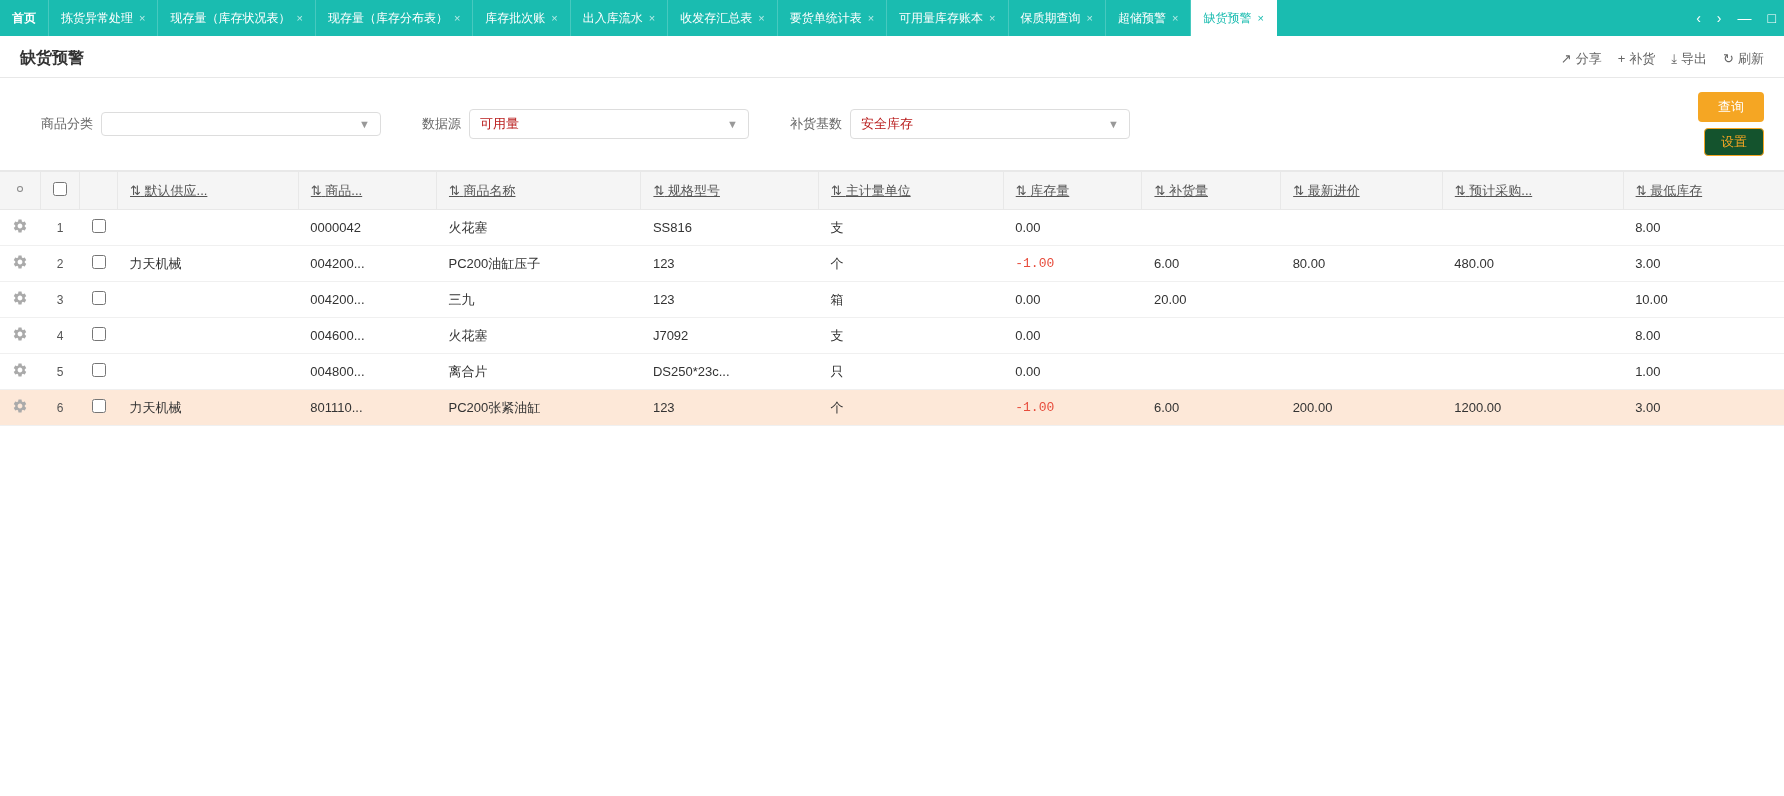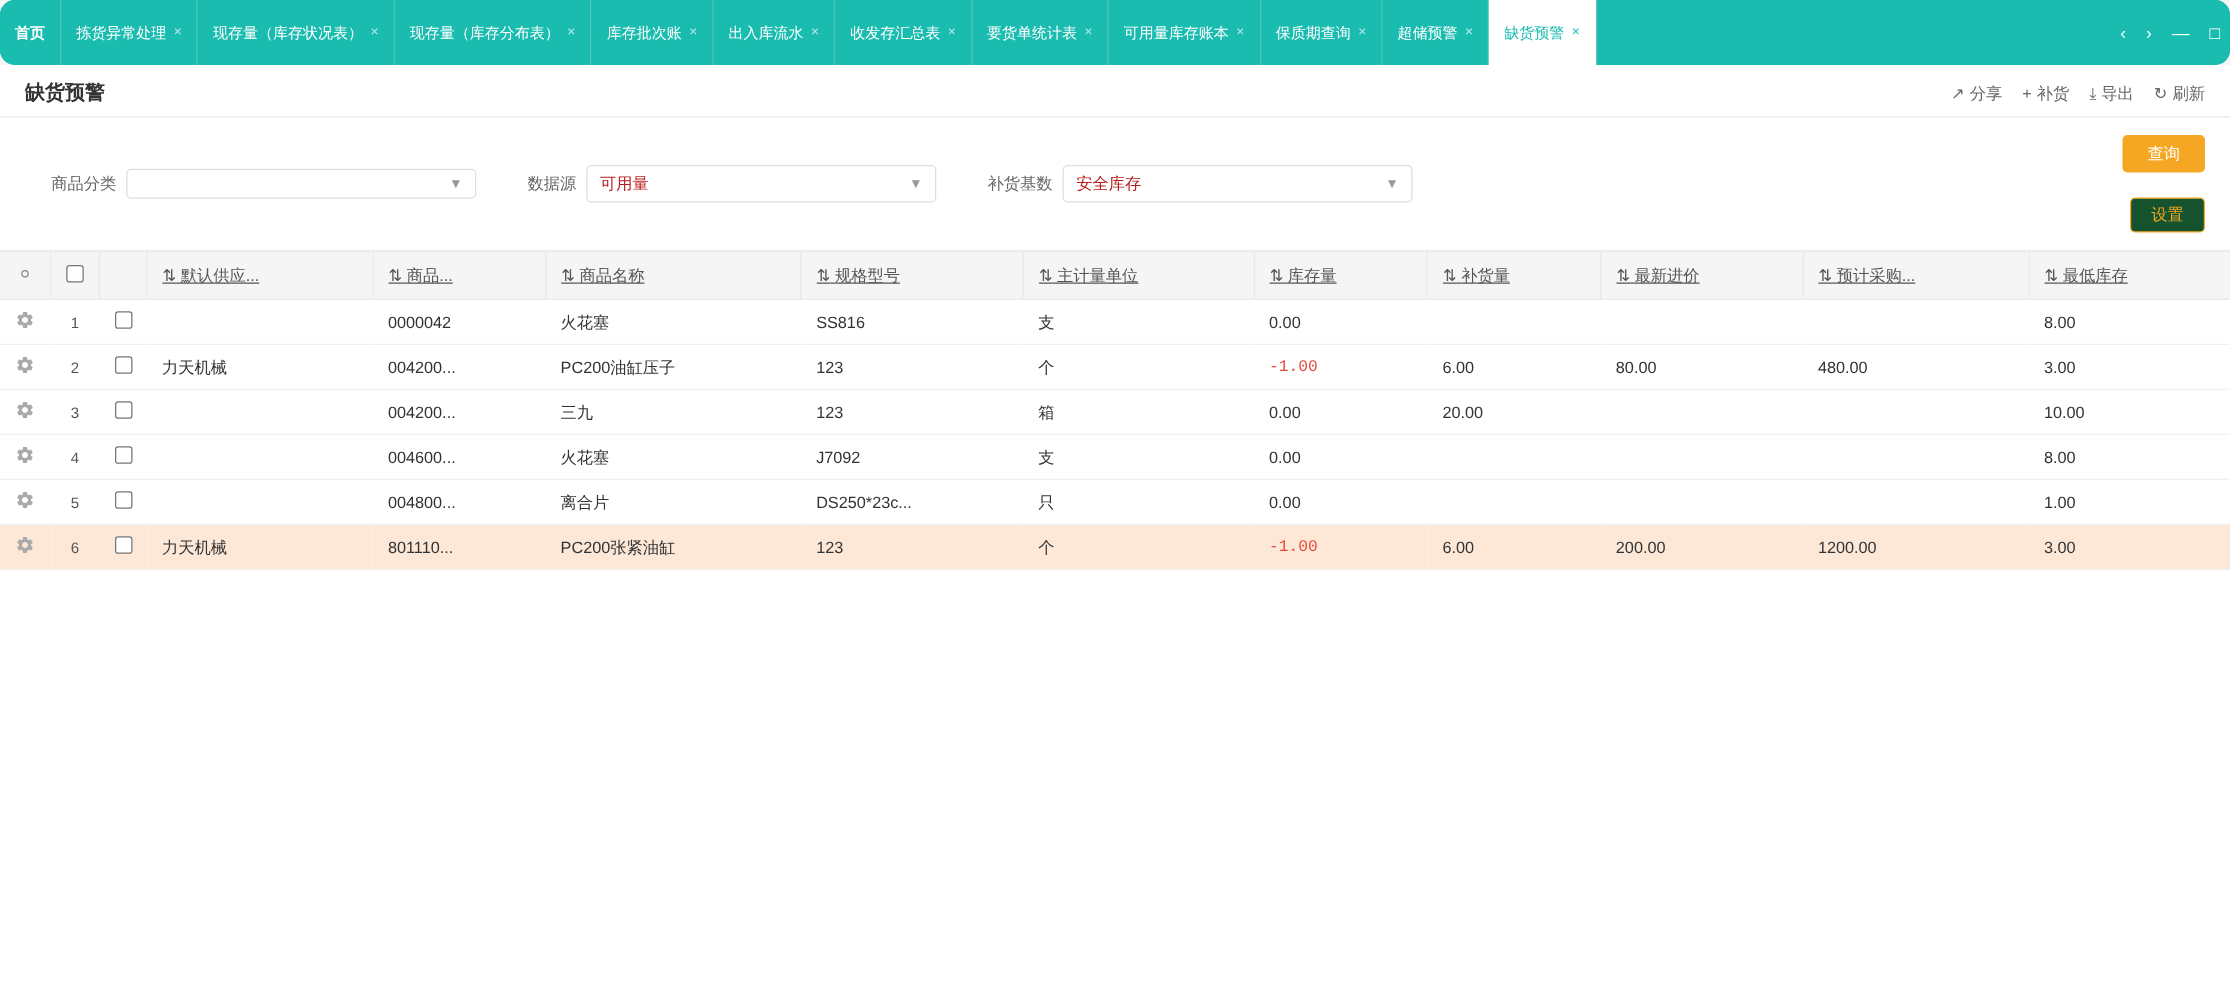--- a/index.html
+++ b/index.html
@@ -3,23 +3,22 @@
   <meta charset="utf-8">
   <style>
     * { box-sizing: border-box; margin: 0; padding: 0; }
     body { font-family: 'Microsoft YaHei', Arial, sans-serif; font-size: 13px; background: #f5f5f5; color: #333; overflow-x: hidden; }
 
     
     .tab-bar {
       display: flex;
       align-items: center;
       background: #1abcb0;
-      height: 52px;
+      height: 36px;
       overflow: hidden;
-      border-radius: 12px;
     }
     .tab-item {
       display: flex;
       align-items: center;
       padding: 0 12px;
       height: 100%;
       color: #fff;
       font-size: 12px;
       white-space: nowrap;
       cursor: pointer;
@@ -133,21 +132,21 @@
     }
     .filter-select-wide {
       min-width: 280px;
     }
     .filter-select .chevron { color: #999; font-size: 11px; }
     .filter-value { color: #b91c1c; }
     .filter-actions-right {
       margin-left: auto;
       display: flex;
       flex-direction: column;
-      gap: 20px;
+      gap: 6px;
       align-items: flex-end;
     }
     .btn-query {
       background: #f5a623;
       color: #fff;
       border: none;
       border-radius: 4px;
       padding: 6px 20px;
       cursor: pointer;
       font-size: 13px;

